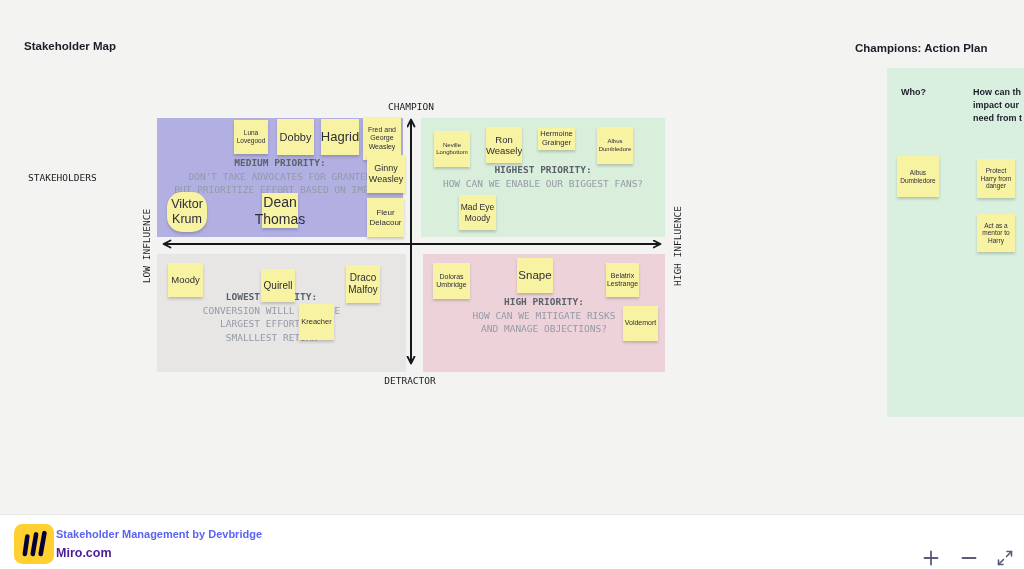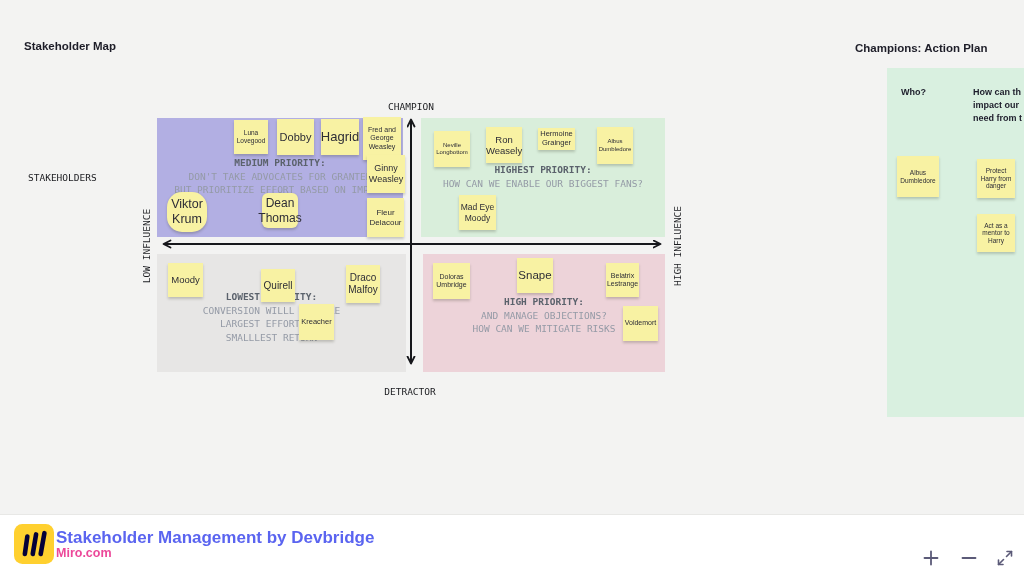--- a/index.html
+++ b/index.html
@@ -28,22 +28,22 @@
         display:flex;align-items:center;justify-content:center;text-align:center;
         color:#2d2d36;line-height:1.18;padding:0;box-sizing:border-box;
         font-family:"Liberation Sans",sans-serif;}
 
   .panel{position:absolute;left:887px;top:68px;width:310px;height:349px;background:#d9f0e0;}
   .panel-col{position:absolute;font-size:9px;font-weight:bold;color:#1d1d2b;line-height:13px;}
 
   .footer{position:absolute;left:0;bottom:0;width:1024px;height:55px;background:#ffffff;
           border-top:1px solid #e8e8e6;box-sizing:border-box;}
   .logo{position:absolute;left:14px;top:9px;width:40px;height:40px;cursor:pointer;}
-  .f-link{position:absolute;left:56px;top:13px;font-size:17px;font-weight:bold;color:#5a64f0;cursor:pointer;}
-  .f-site{position:absolute;left:56px;top:31px;font-size:12.5px;font-weight:bold;color:#ec4899;}
+  .f-link{position:absolute;left:56px;top:13px;font-size:11px;font-weight:bold;color:#5a64f0;cursor:pointer;}
+  .f-site{position:absolute;left:56px;top:31px;font-size:12.5px;font-weight:bold;color:#4c1d95;}
   .zbtn{position:absolute;width:26px;height:26px;top:30px;display:flex;align-items:center;justify-content:center;cursor:pointer;}
 </style>
 </head>
 <body>
 
 <div id="app">
 
   <div class="board-title" style="left:24px;top:40px;">Stakeholder Map</div>
   <div class="board-title" style="left:855px;top:42px;">Champions: Action Plan</div>
   <div class="mono-label" style="left:28px;top:172px;">STAKEHOLDERS</div>
@@ -68,47 +68,47 @@
       <div class="qtitle">LOWEST PRIORITY:</div>
       <div class="qbody">CONVERSION WILLL REQUIRE</div>
       <div class="qbody">LARGEST EFFORT FOR</div>
       <div class="qbody">SMALLLEST RETURN</div>
     </div>
   </div>
 
   <div class="quad q-high">
     <div class="qtext" style="top:41px;">
       <div class="qtitle">HIGH PRIORITY:</div>
+      <div class="qbody">HOW CAN WE MITIGATE RISKS</div>
       <div class="qbody">AND MANAGE OBJECTIONS?</div>
-      <div class="qbody">HOW CAN WE MITIGATE RISKS</div>
     </div>
   </div>
 
   <svg class="axes" width="1024" height="569">
     <defs>
       <marker id="ah" markerWidth="12" markerHeight="12" refX="7.5" refY="4.5" orient="auto-start-reverse" markerUnits="userSpaceOnUse">
         <path d="M1 1 L8 4.5 L1 8" fill="none" stroke="#17181c" stroke-width="1.8" stroke-linecap="round" stroke-linejoin="round"></path>
       </marker>
     </defs>
     <line x1="164" y1="244" x2="660" y2="244" stroke="#17181c" stroke-width="2" marker-start="url(#ah)" marker-end="url(#ah)"></line>
     <line x1="411" y1="120" x2="411" y2="363" stroke="#17181c" stroke-width="2" marker-start="url(#ah)" marker-end="url(#ah)"></line>
   </svg>
 
   <div class="mono-label hlabel" style="left:411px;top:101px;">CHAMPION</div>
-  <div class="mono-label hlabel" style="left:410px;top:386px;">DETRACTOR</div>
+  <div class="mono-label hlabel" style="left:410px;top:375px;">DETRACTOR</div>
   <div class="mono-label vlabel" style="left:146px;top:246px;">LOW INFLUENCE</div>
   <div class="mono-label vlabel" style="left:677px;top:246px;">HIGH INFLUENCE</div>
 
   <div class="note" style="left:234px;top:120px;width:34px;height:34px;font-size:6.5px;">Luna Lovegood</div>
   <div class="note" style="left:277px;top:119px;width:37px;height:36px;font-size:11px;">Dobby</div>
   <div class="note" style="left:321px;top:119px;width:38px;height:36px;font-size:13px;">Hagrid</div>
   <div class="note" style="left:363px;top:117px;width:38px;height:43px;font-size:7px;">Fred and George Weasley</div>
   <div class="note" style="left:367px;top:155px;width:38px;height:38px;font-size:9px;">Ginny Weasley</div>
   <div class="note" style="left:167px;top:192px;width:40px;height:40px;font-size:12.5px;border-radius:15px;">Viktor Krum</div>
-  <div class="note" style="left:262px;top:193px;width:36px;height:35px;font-size:12px;border-radius:6px;">Dean Thomas</div>
+  <div class="note" style="left:262px;top:193px;width:36px;height:35px;font-size:14px;">Dean Thomas</div>
   <div class="note" style="left:367px;top:198px;width:37px;height:39px;font-size:8px;">Fleur Delacour</div>
 
   <div class="note" style="left:434px;top:131px;width:36px;height:36px;font-size:6px;">Neville Longbottom</div>
   <div class="note" style="left:486px;top:127px;width:36px;height:36px;font-size:9.5px;">Ron Weasely</div>
   <div class="note" style="left:538px;top:128px;width:37px;height:22px;font-size:7.5px;">Hermoine Grainger</div>
   <div class="note" style="left:597px;top:127px;width:36px;height:37px;font-size:6px;">Albus Dumbledore</div>
   <div class="note" style="left:459px;top:195px;width:37px;height:35px;font-size:8.5px;">Mad Eye Moody</div>
 
   <div class="note" style="left:168px;top:263px;width:35px;height:34px;font-size:9.5px;">Moody</div>
   <div class="note" style="left:261px;top:269px;width:34px;height:33px;font-size:10px;">Quirell</div>

